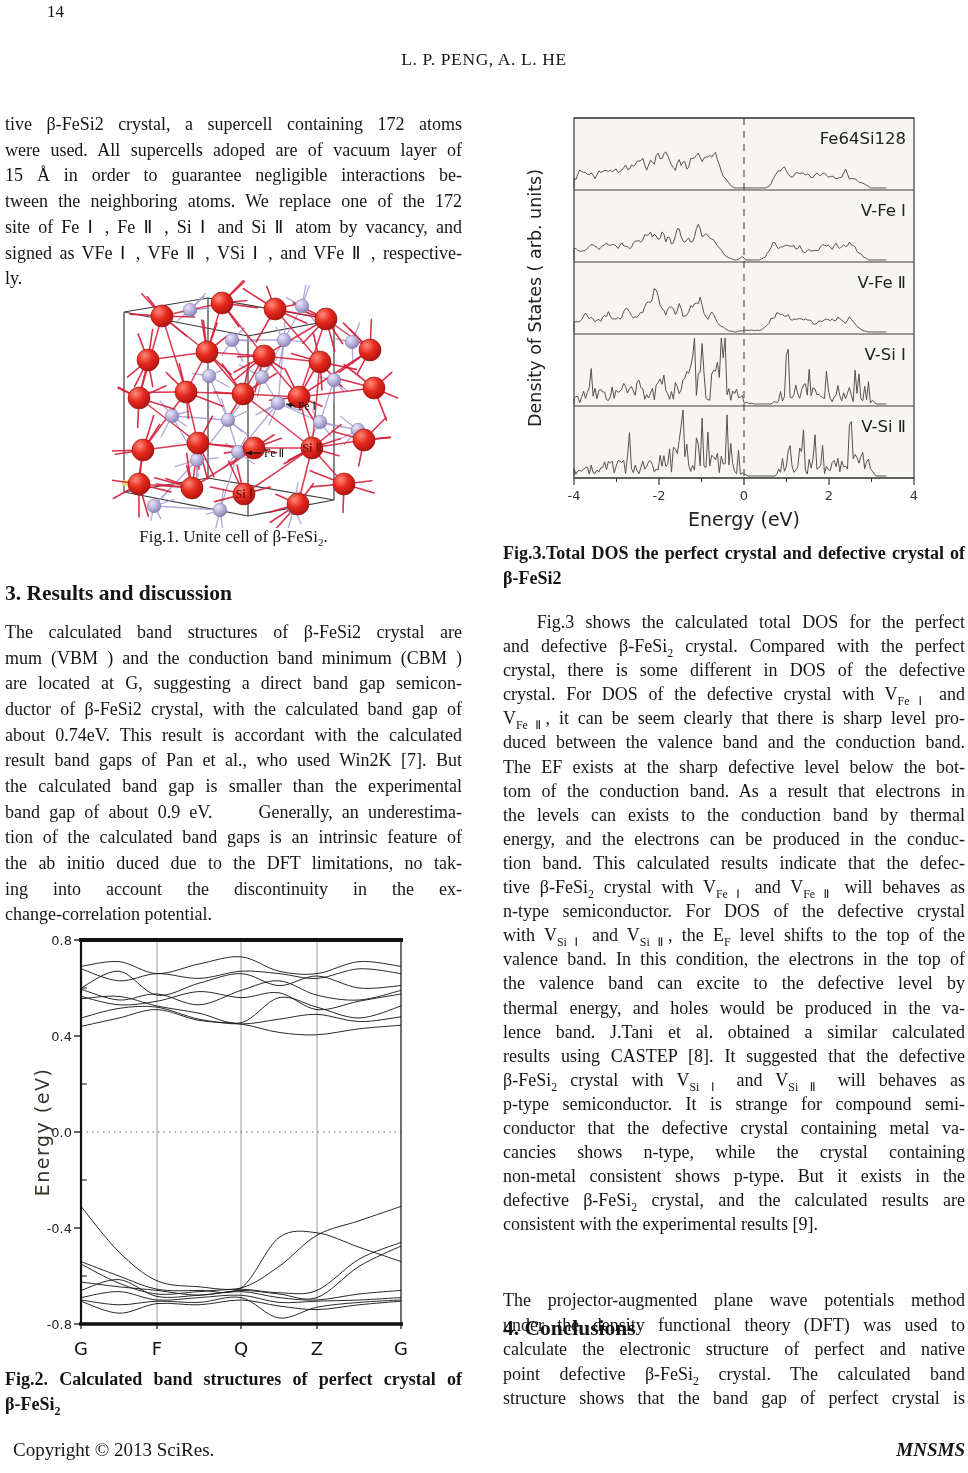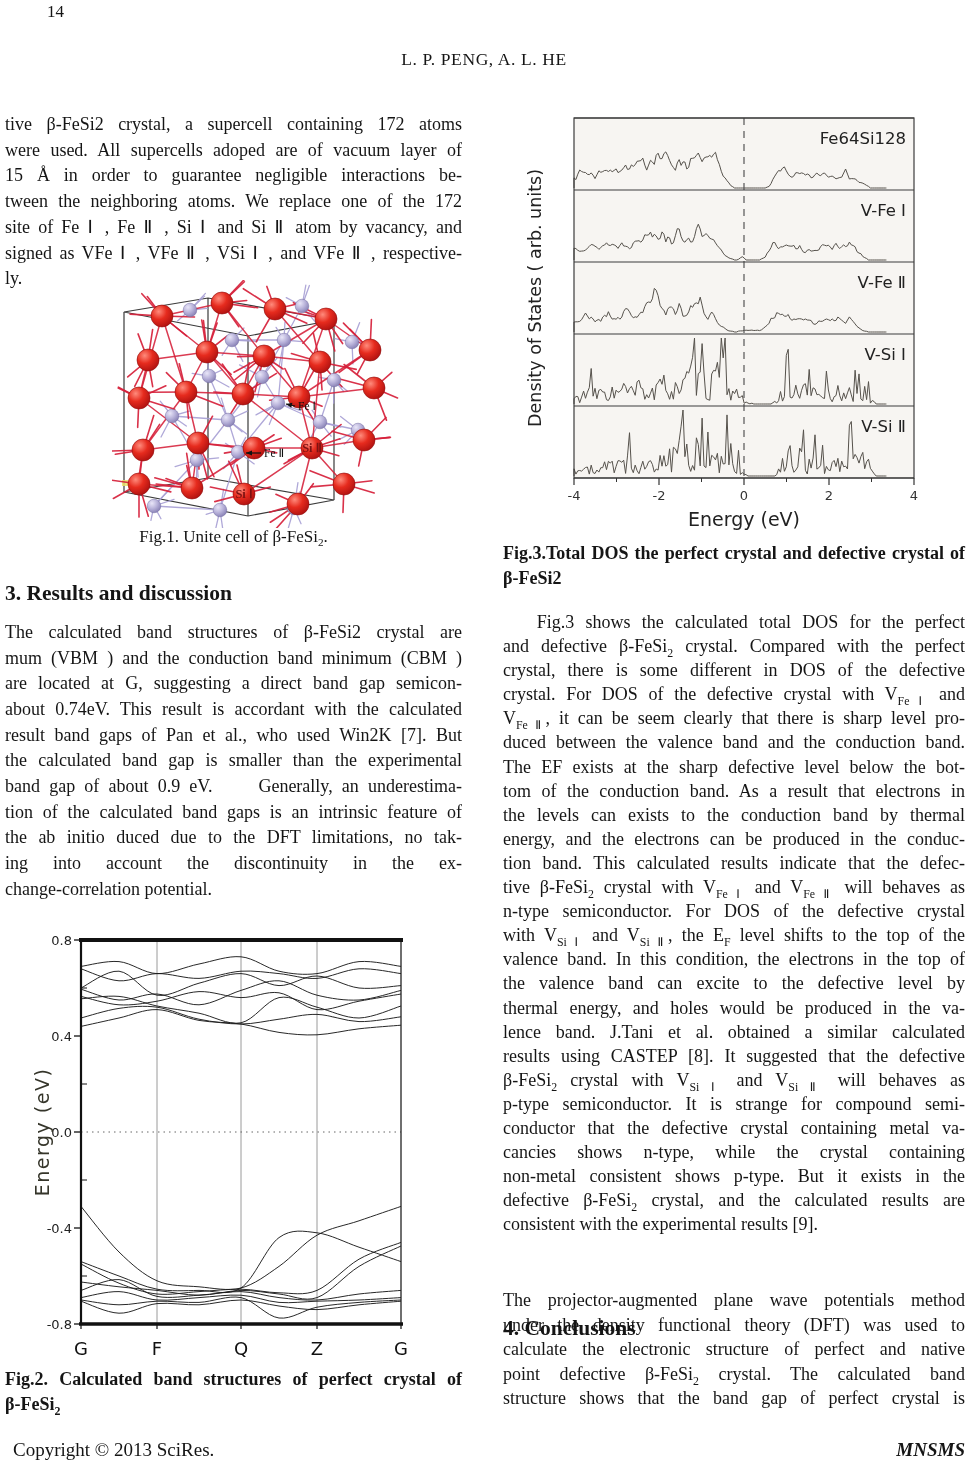--- a/index.html
+++ b/index.html
@@ -364,20 +364,21 @@
   </svg>
 
 <div class="abs center" style="left:5px;top:527px;width:457px;font-size:17px;">Fig.1. Unite cell of β-FeSi<sub>2</sub>.</div>
 
 <div class="abs bold" style="left:5px;top:581px;width:457px;font-size:21.5px;">3. Results and discussion</div>
 
 <div class="abs" style="left:5px;top:620px;width:457px;font-size:18px;line-height:25.65px;">
     <div class="jline">The calculated band structures of β-FeSi2 crystal are</div>
     <div class="jline">mum (VBM ) and the conduction band minimum (CBM )</div>
     <div class="jline">are located at G, suggesting a direct band gap semicon-</div>
+    <div class="jline">ductor of β-FeSi2 crystal, with the calculated band gap of</div>
     <div class="jline">about 0.74eV. This result is accordant with the calculated</div>
     <div class="jline">result band gaps of Pan et al., who used Win2K [7]. But</div>
     <div class="jline">the calculated band gap is smaller than the experimental</div>
     <div class="jline">band gap of about 0.9 eV. &nbsp;&nbsp;&nbsp; Generally, an underestima-</div>
     <div class="jline">tion of the calculated band gaps is an intrinsic feature of</div>
     <div class="jline">the ab initio duced due to the DFT limitations, no tak-</div>
     <div class="jline">ing into account the discontinuity in the ex-</div>
     <div class="jline last">change-correlation potential.</div>
   </div>
 

